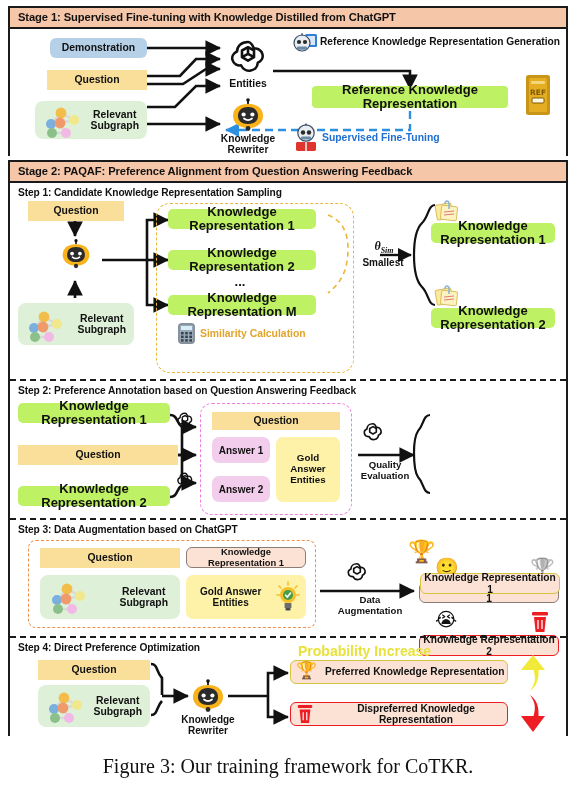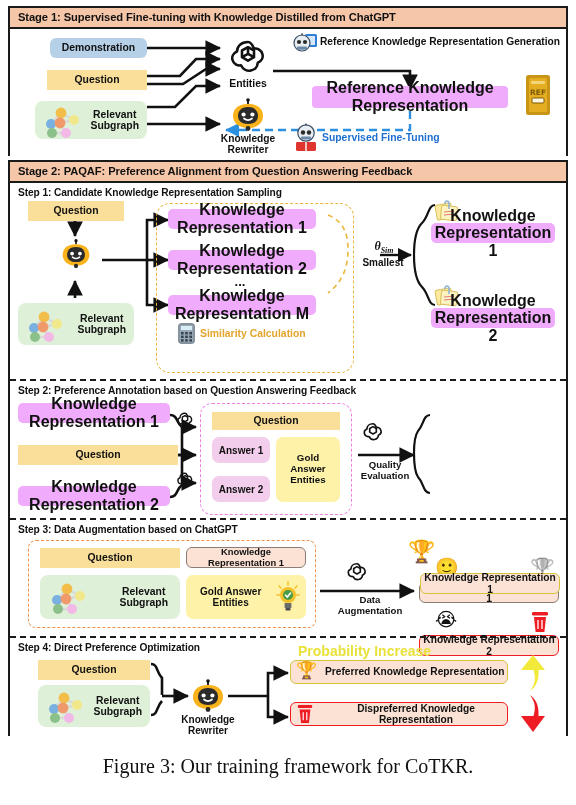--- a/index.html
+++ b/index.html
@@ -13,21 +13,21 @@
   .stage-body{position:relative;background:#fff;}
 
   .step-head{position:absolute;font-weight:bold;font-size:10.2px;color:#111;letter-spacing:-0.1px;}
   .divider{position:absolute;left:0;right:0;border-top:2px dashed #1a1a1a;}
 
   .box{position:absolute;box-sizing:border-box;display:flex;align-items:center;justify-content:center;
     text-align:center;font-weight:bold;line-height:1.1;}
   .b-blue{background:#b6d0e8;border-radius:6px;font-size:10.4px;}
   .b-yellow{background:#fadf9a;border-radius:0;font-size:10.4px;}
   .b-green{background:#dff0d8;border-radius:8px;font-size:10.4px;}
-  .b-peach{background:#f0abfc;border-radius:5px;font-size:16px;}
+  .b-peach{background:#bef264;border-radius:5px;font-size:13px;}
   .b-peach-g{background:#fbe2d5;border:1.6px solid #8b7d76;border-radius:6px;font-size:10.2px;}
   .b-peach-r{background:#fbe2d5;border:1.8px solid #ee1d23;border-radius:6px;font-size:10.2px;}
   .b-peach-y{background:#fbe2d5;border:1.8px solid #d6c43c;border-radius:6px;font-size:10.2px;}
   .b-pink{background:#f3cdec;border-radius:7px;font-size:10px;}
   .b-lyellow{background:#fdf2a8;border-radius:7px;font-size:9.8px;}
 
   .lbl{position:absolute;font-weight:bold;font-size:10px;text-align:center;line-height:1.12;}
   .lbl-blue{color:#1f6fd0;}
   .lbl-amber{color:#e2a42b;}
   .lbl-red{color:#ee1d23;}

